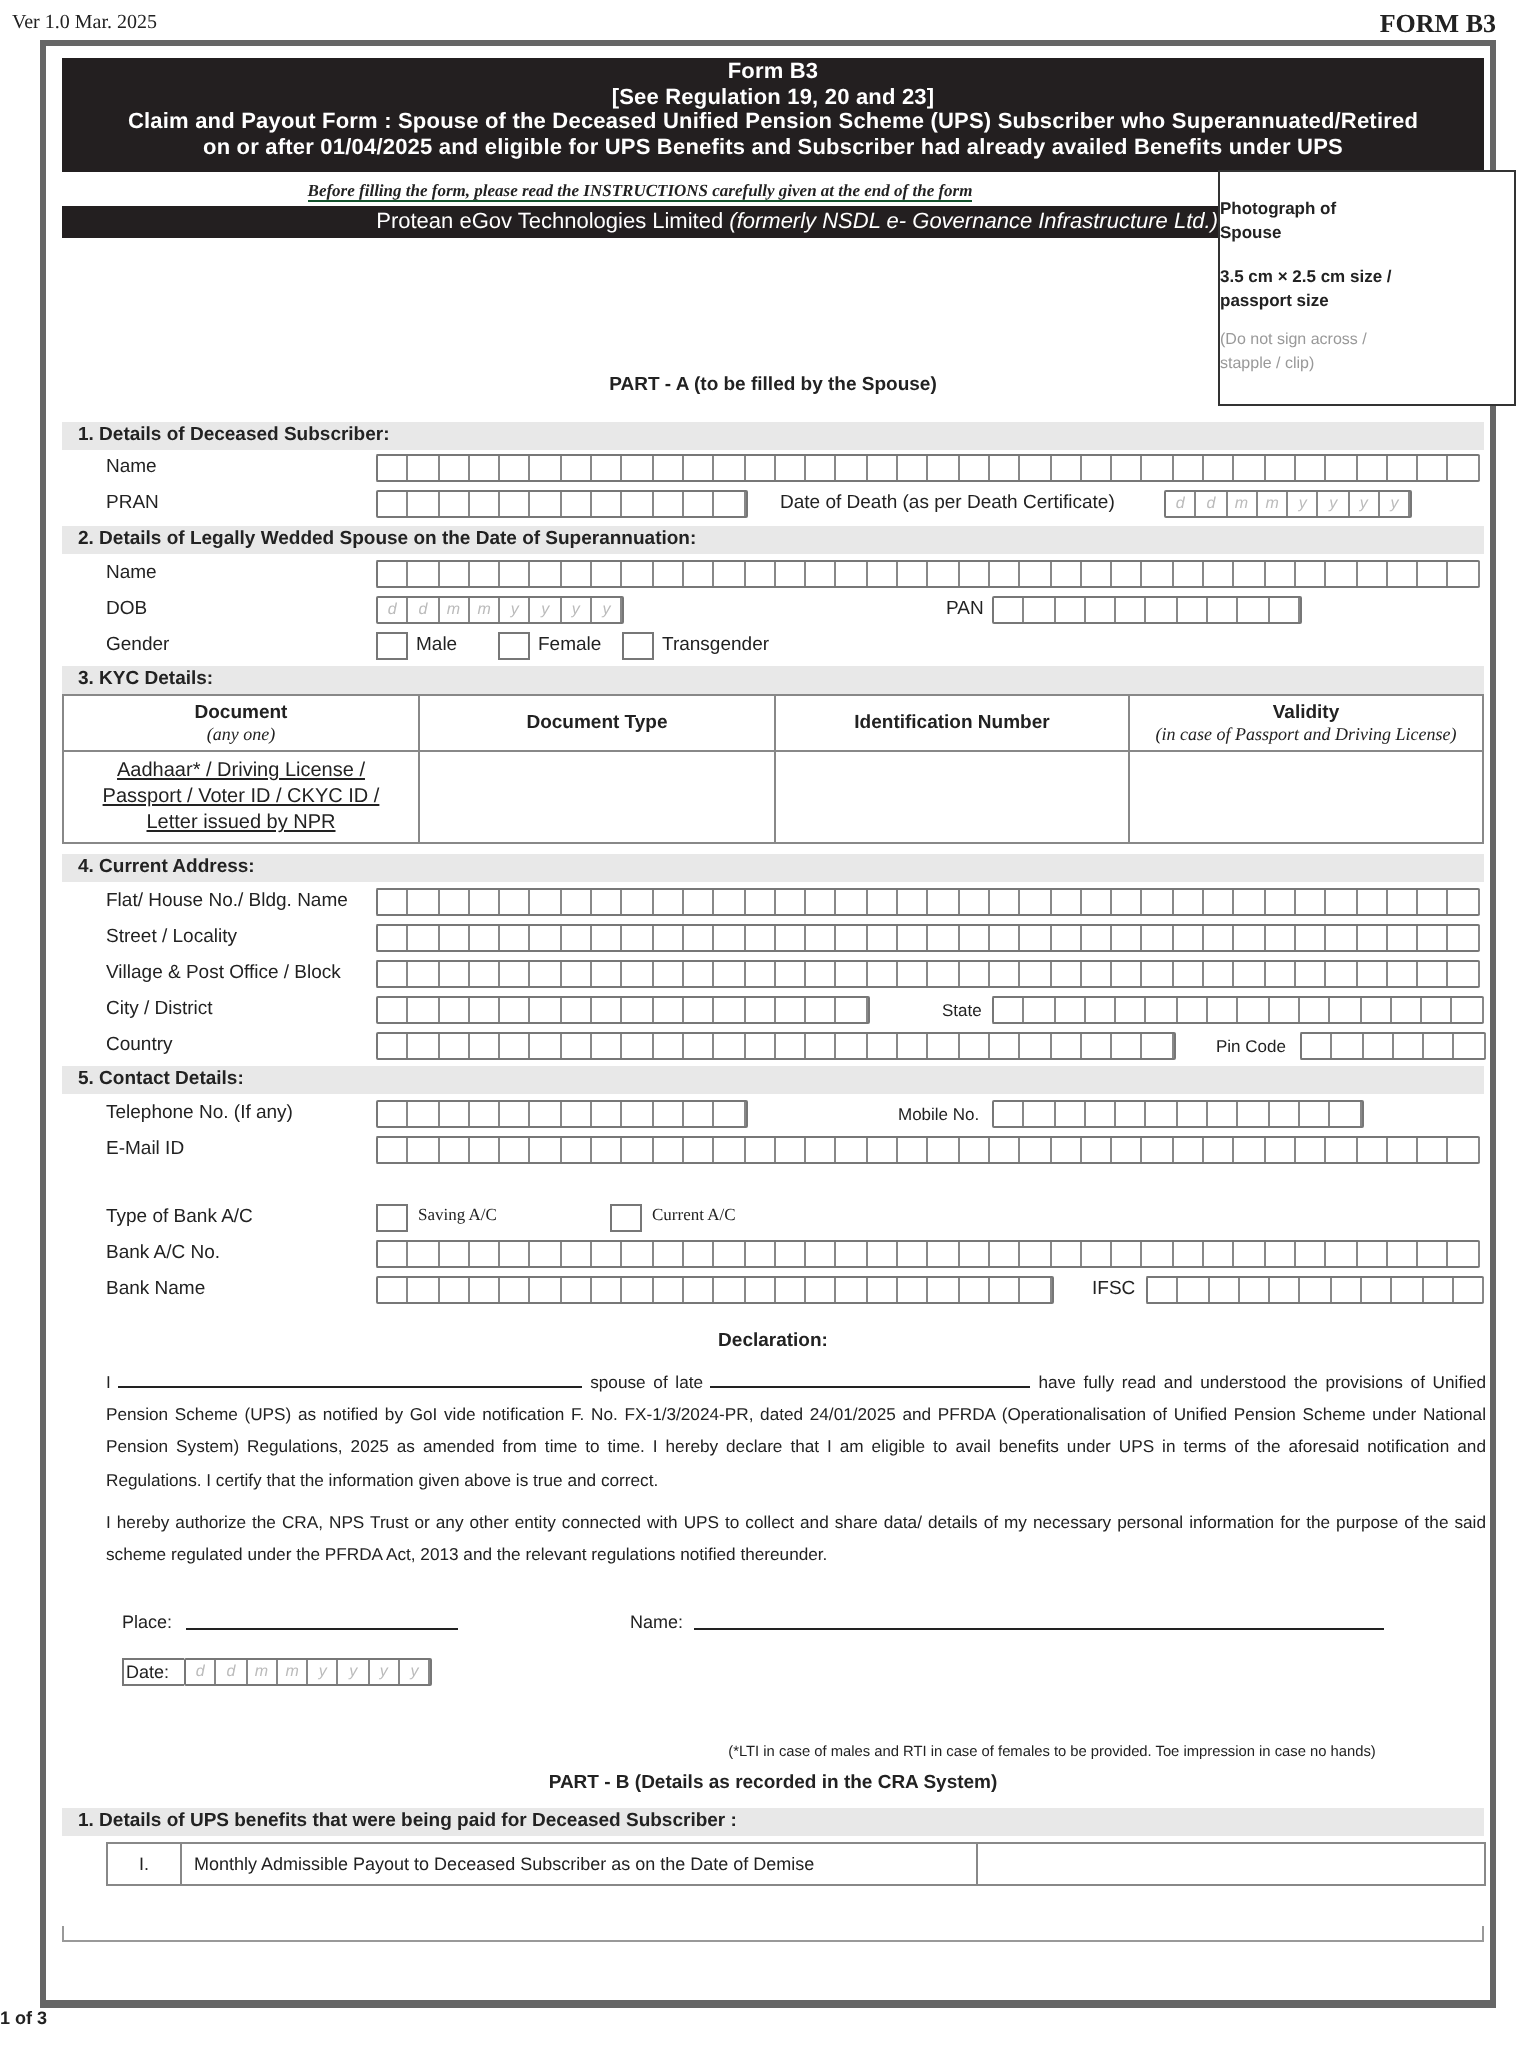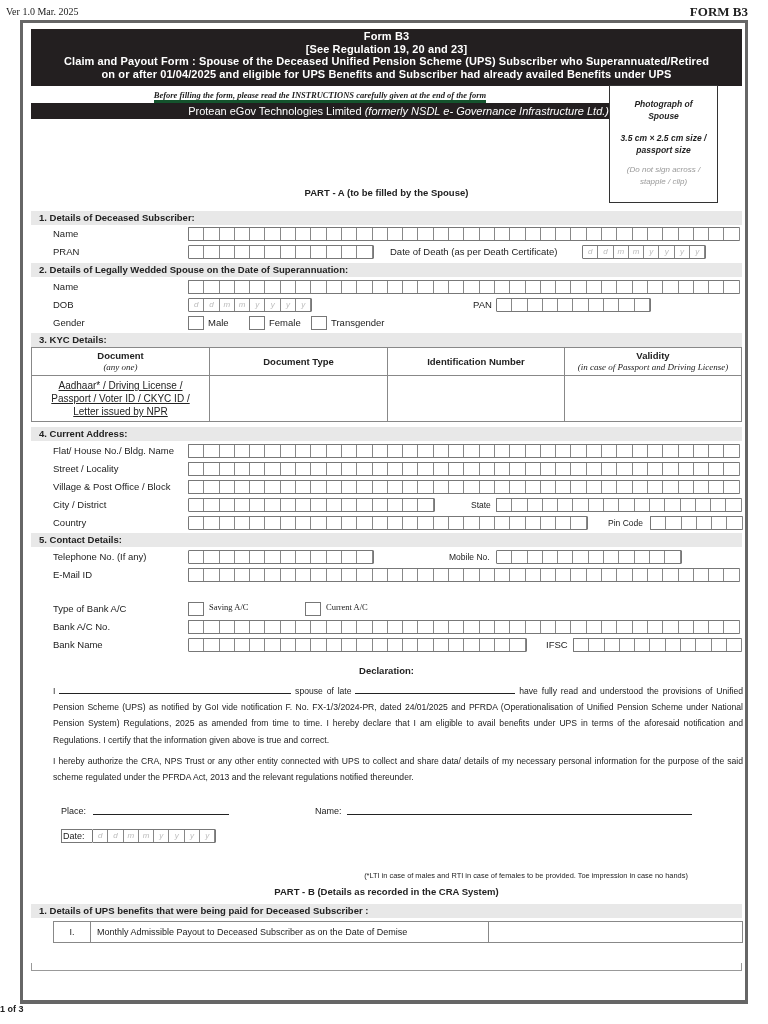--- a/index.html
+++ b/index.html
@@ -3,24 +3,24 @@
 <meta charset="utf-8">
 <style>
   * { box-sizing: border-box; margin: 0; padding: 0; }
   body { width: 768px; height: 1024px; background: #fff; font-family: "Liberation Sans", sans-serif; color: #222; position: relative; overflow: hidden; }
   .ver { position: absolute; left: 6px; top: 6px; font-family: "Liberation Serif", serif; font-size: 10px; }
   .formcode { position: absolute; right: 20px; top: 4px; font-family: "Liberation Serif", serif; font-size: 13px; font-weight: bold; }
   .frame { position: absolute; left: 20px; top: 20px; width: 728px; height: 984px; border: 3px solid #666; border-bottom-width: 4px; }
   .inner { position: absolute; left: 8px; top: 6px; width: 711px; height: 976px; }
   .titlebar { position: absolute; left: 0; top: 0; width: 711px; height: 57px; background: #231f20; color: #fff; text-align: center; font-weight: bold; font-size: 11px; line-height: 12.5px; padding-top: 1px; font-family: "Liberation Sans", sans-serif; letter-spacing: 0.1px; }
   .instr { position: absolute; left: 0; top: 58px; width: 578px; height: 16px; text-align: center; font-family: "Liberation Serif", serif; font-style: italic; font-weight: bold; font-size: 8.5px; line-height: 16px; }
-  .instr span { border-bottom: 7px solid #14532d; }
+  .instr span { border-bottom: 1px solid #14532d; }
   .protean { position: absolute; left: 0; top: 74px; width: 578px; height: 16px; background: #231f20; color: #fff; text-align: right; font-size: 11px; line-height: 16px; }
   .protean i { font-style: italic; }
-  .photo { position: absolute; left: 578px; top: 56px; width: 109px; height: 118px; border: 1px solid #333; text-align: center; font-size: 8.5px; padding-top: 12px; background: #fff; font-style: italic; }
+  .photo { position: absolute; left: 578px; top: 56px; width: 149px; height: 118px; border: 1px solid #333; text-align: left; font-size: 8.5px; padding-top: 12px; background: #fff; }
   .photo b { display: block; line-height: 12px; }
   .photo .p1 { margin-bottom: 10px; }
   .photo .gray { color: #999; font-size: 8px; line-height: 12px; margin-top: 8px; }
   .parta { position: absolute; left: 0; top: 158px; width: 711px; text-align: center; font-weight: bold; font-size: 9.5px; }
   .sec { position: absolute; left: 0; width: 711px; height: 14px; background: #e8e8e8; font-weight: bold; font-size: 9.5px; line-height: 14px; padding-left: 8px; }
   .lbl { position: absolute; font-size: 9.5px; line-height: 14px; }
   .boxes { position: absolute; display: flex; height: 14px; border: 1px solid #777; border-right: none; border-radius: 1px; }
   .boxes .b { width: 15.3px; height: 12px; border-right: 1px solid #888; font-size: 8px; color: #bbb; font-style: italic; text-align: center; line-height: 12px; }
   .boxes.end { border-right: 1px solid #777; }
   .chk { position: absolute; width: 16px; height: 14px; border: 1px solid #777; }

